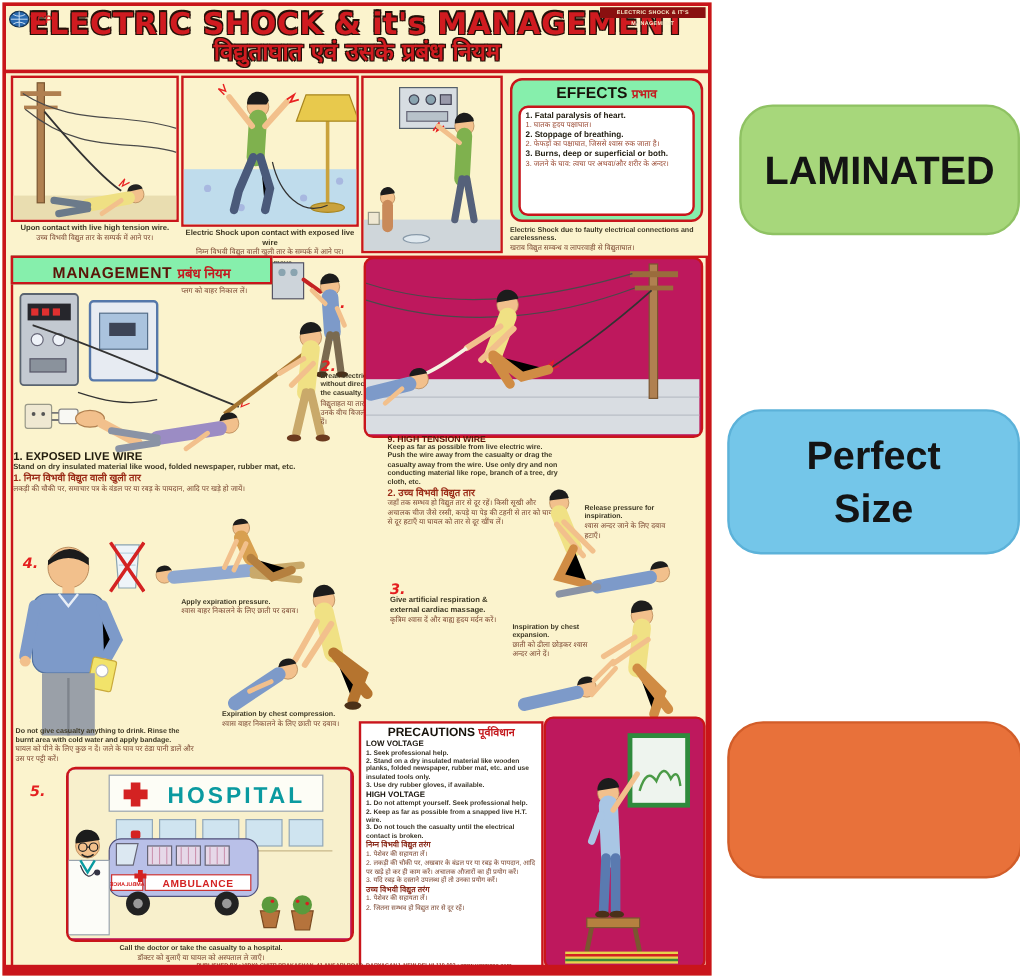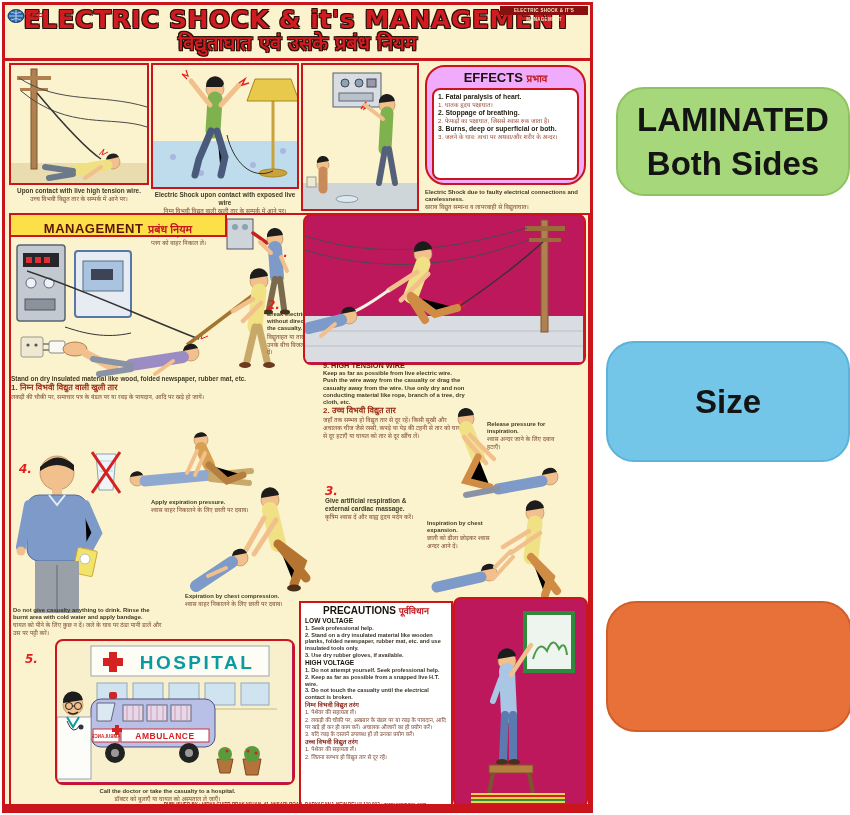--- a/index.html
+++ b/index.html
@@ -22,29 +22,29 @@
   
   .en65{font:bold 6.4px/1.22 "Liberation Sans",sans-serif;color:#3f3a26}
   .en6{font:bold 5.9px/1.22 "Liberation Sans",sans-serif;color:#3f3a26}
   .hi6{font:400 6.1px/1.3 "Liberation Sans",sans-serif;color:#7a4630}
   .cap{text-align:center}
   .rednum{font:bold italic 12px/1 "DejaVu Sans",sans-serif;color:#e41f1f}
   .bighead{font:bold 9.5px/1.2 "Liberation Sans",sans-serif;color:#221c0e}
   .redhead{font:bold 8px/1.25 "Liberation Sans",sans-serif;color:#9a2a16}
   .maroonhead{font:bold 7.3px/1.25 "Liberation Sans",sans-serif;color:#5c1708}
   
-  .fx{left:420px;top:60px;width:161px;height:120px;background:#f0abfc;border:2.5px solid #c9151b;border-radius:20px}
+  .fx{left:420px;top:60px;width:161px;height:120px;background:#86efac;border:2.5px solid #c9151b;border-radius:10px}
   .fx-title{font:bold 13px/1 "Liberation Sans",sans-serif;color:#17120a;text-align:center;margin-top:4px}
   .fx-title .hi{color:#c41a1f;font-size:10px}
   .fx-list{position:absolute;left:5px;top:21px;width:147px;height:92px;border:2px solid #c9151b;
            border-radius:8px;padding:3px 4px;background:#fff}
   .e-en{font:bold 6.8px/1.2 "Liberation Sans",sans-serif;color:#201c10}
   .e-hi{font:400 6.2px/1.25 "Liberation Sans",sans-serif;color:#9a4a34}
   
-  .mgmt-hd{left:4px;top:208px;width:218px;height:24px;border:2.5px solid #c9151b;background:#fde047;
+  .mgmt-hd{left:4px;top:208px;width:218px;height:24px;border:2.5px solid #c9151b;background:#86efac;
            text-align:center;z-index:5;padding-top:4px}
   .mgmt-hd .en{font:bold 13px/1 "Liberation Sans",sans-serif;color:#5a1408;letter-spacing:.5px}
   .mgmt-hd .hi{font:bold 11px/1 "Liberation Sans",sans-serif;color:#c41a1f}
   
   .prec{left:294px;top:596px;width:154px;height:207px;background:#ffffff;border:2.5px solid #c9151b;padding:2px 4px}
   .p-title{text-align:center;font:bold 10px/1.15 "Liberation Sans",sans-serif;color:#17120a}
   .p-title .hi{color:#c41a1f;font-size:9px}
   .p-head{font:bold 6.6px/1.25 "Liberation Sans",sans-serif;color:#17120a}
   .p-en{font:600 5.6px/1.22 "Liberation Sans",sans-serif;color:#3a3426}
   .p-head-hi{font:bold 6.4px/1.3 "Liberation Sans",sans-serif;color:#8a2a1a}
@@ -255,20 +255,21 @@
       <path d="M106,80 L130,98 L152,92 M106,82 L120,104" stroke="#d08c44" stroke-width="8" stroke-linecap="round"></path>
       <path d="M84,74 C70,84 58,92 48,96" stroke="#f6f2e2" stroke-width="3" fill="none"></path>
       <circle cx="44" cy="100" r="8" fill="#f2c08c" stroke="#b08050" stroke-width=".6"></circle>
       <path d="M36,98 a8,8 0 0 1 15,-3 z" fill="#1c1c1c"></path>
       <path d="M36,104 L4,112" stroke="#7d9ac9" stroke-width="12" stroke-linecap="round"></path>
       <path d="M30,108 L16,120" stroke="#f2c08c" stroke-width="4" stroke-linecap="round"></path>
     </svg>
   </div>
 
   <div class="abs" style="left:6px;top:370px;width:245px">
+    <div class="bighead">1. EXPOSED LIVE WIRE</div>
     <div class="en65">Stand on dry insulated material like wood, folded newspaper, rubber mat, etc.</div>
     <div class="redhead">1. निम्न विभवी विद्युत वाली खुली तार</div>
     <div class="hi6">लकड़ी की चौकी पर, समाचार पत्र के बंडल पर या रबड़ के पायदान, आदि पर खड़े हो जायें।</div>
   </div>
 
   <div class="abs" style="left:318px;top:356px;width:142px">
     <div class="maroonhead">9. HIGH TENSION WIRE</div>
     <div class="en6">Keep as far as possible from live electric wire. Push the wire away from the casualty or drag the casualty away from the wire. Use only dry and non conducting material like rope, branch of a tree, dry cloth, etc.</div>
     <div class="redhead">2. उच्च विभवी विद्युत तार</div>
     <div class="hi6">जहाँ तक सम्भव हो विद्युत तार से दूर रहें। किसी सूखी और अचालक चीज जैसे रस्सी, कपड़े या पेड़ की टहनी से तार को घायल से दूर हटाएँ या घायल को तार से दूर खींच लें।</div>
@@ -466,19 +467,19 @@
       <path d="M16,201 h94" stroke="#3c8a3c" stroke-width="2"></path>
     </svg>
   </div>
 
   <div class="abs footerline" style="left:40px;top:797px;width:500px">PUBLISHED BY : VIDYA CHITR PRAKASHAN, 41 ANSARI ROAD, DARYAGANJ, NEW DELHI-110 002  •  www.vcpmaps.com</div>
   <div class="abs redstrip"></div>
 </div>
 
 <div class="badge badge-green">
   <div>LAMINATED</div>
-  <div>Both Sides</div>
 </div>
 <div class="badge badge-blue">
+  <div>Perfect</div>
   <div>Size</div>
 </div>
 <div class="badge badge-orange">
 </div>
 
 </body></html>

